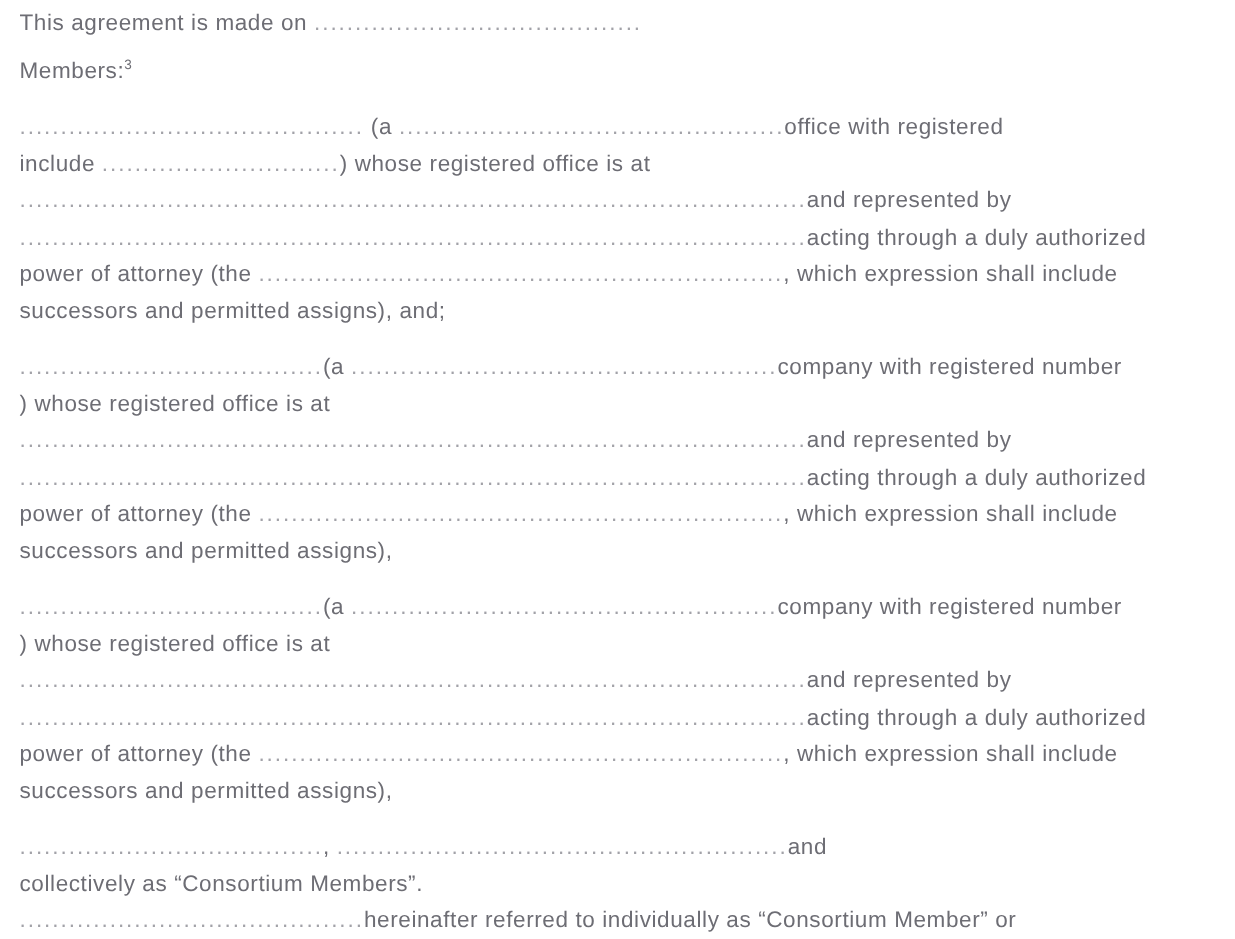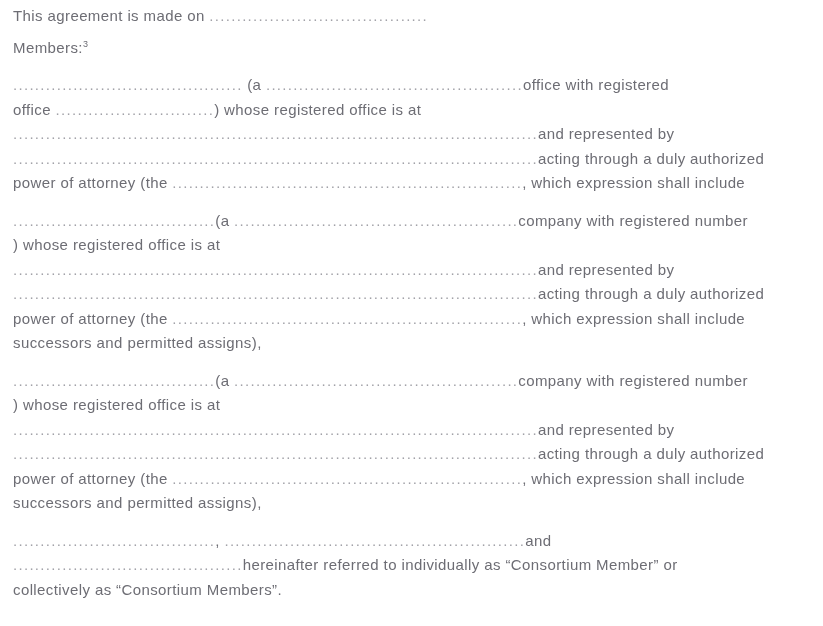--- a/index.html
+++ b/index.html
@@ -46,39 +46,40 @@
 
 <main class="page">
     <div class="para intro">
       <div class="line"><span>This agreement is made on </span><span class="dots">........................................</span></div>
     </div>
     <div class="para">
       <div class="line"><span>Members:</span><sup>3</sup></div>
     </div>
     <div class="para">
       <div class="line"><span class="dots">..........................................</span><span> (a </span><span class="dots">...............................................</span><span>office with registered</span></div>
-      <div class="line"><span>office </span><span class="dots">.............................</span><span>) whose registered office is at</span></div>
+      <div class="line"><span>include </span><span class="dots">.............................</span><span>) whose registered office is at</span></div>
       <div class="line"><span class="dots">................................................................................................</span><span>and represented by</span></div>
       <div class="line"><span class="dots">................................................................................................</span><span>acting through a duly authorized</span></div>
       <div class="line"><span>power of attorney (the </span><span class="dots">................................................................</span><span>, which expression shall include</span></div>
+      <div class="line"><span>successors and permitted assigns), and;</span></div>
     </div>
     <div class="para">
       <div class="line"><span class="dots">.....................................</span><span>(a </span><span class="dots">....................................................</span><span>company with registered number</span></div>
       <div class="line"><span>) whose registered office is at</span></div>
       <div class="line"><span class="dots">................................................................................................</span><span>and represented by</span></div>
       <div class="line"><span class="dots">................................................................................................</span><span>acting through a duly authorized</span></div>
       <div class="line"><span>power of attorney (the </span><span class="dots">................................................................</span><span>, which expression shall include</span></div>
       <div class="line"><span>successors and permitted assigns),</span></div>
     </div>
     <div class="para">
       <div class="line"><span class="dots">.....................................</span><span>(a </span><span class="dots">....................................................</span><span>company with registered number</span></div>
       <div class="line"><span>) whose registered office is at</span></div>
       <div class="line"><span class="dots">................................................................................................</span><span>and represented by</span></div>
       <div class="line"><span class="dots">................................................................................................</span><span>acting through a duly authorized</span></div>
       <div class="line"><span>power of attorney (the </span><span class="dots">................................................................</span><span>, which expression shall include</span></div>
       <div class="line"><span>successors and permitted assigns),</span></div>
     </div>
     <div class="para">
       <div class="line"><span class="dots">.....................................</span><span>, </span><span class="dots">.......................................................</span><span>and</span></div>
+      <div class="line"><span>collectively as “Consortium Members”.</span></div>
       <div class="line"><span class="dots">..........................................</span><span>hereinafter referred to individually as “Consortium Member” or</span></div>
-      <div class="line"><span>collectively as “Consortium Members”.</span></div>
     </div>
   </main>
 
 </body></html>

